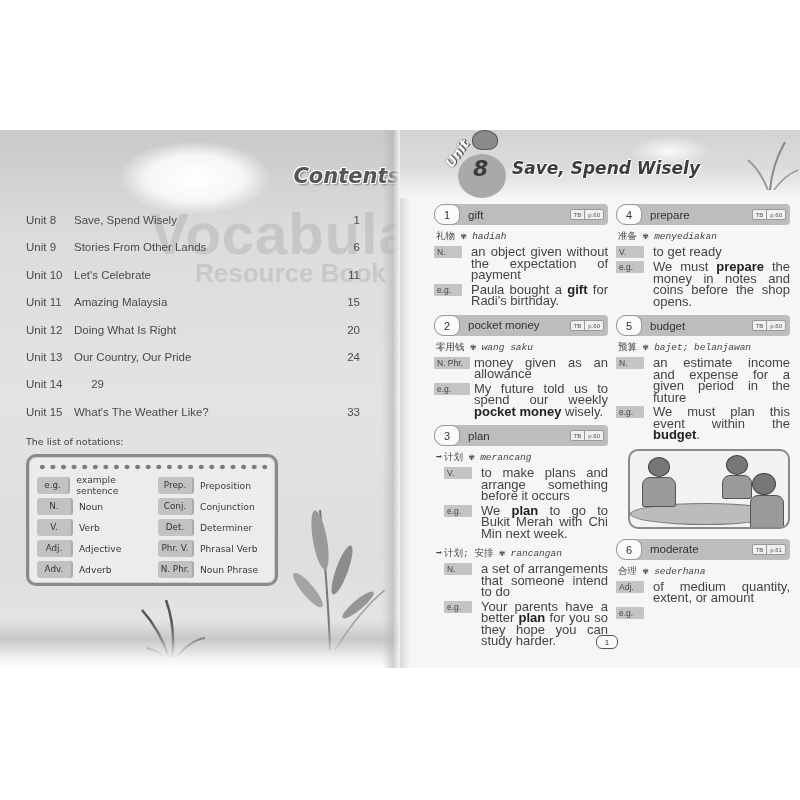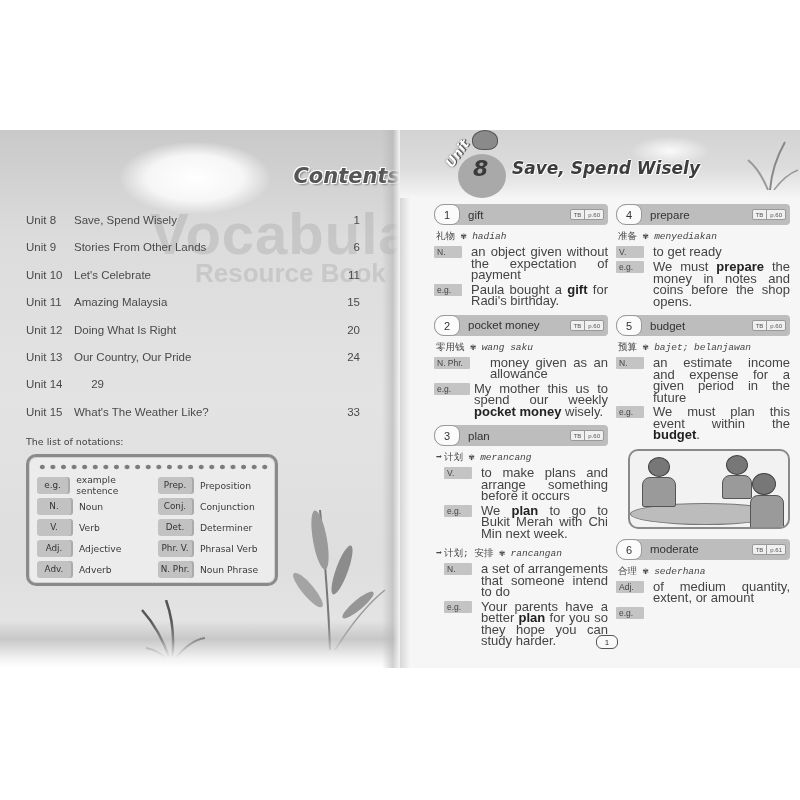--- a/index.html
+++ b/index.html
@@ -327,25 +327,25 @@
           <span class="entry-num">2</span>
           <span class="entry-word">pocket money</span>
           <span class="entry-ref">
               <span>TB</span>
               <span>p.60</span>
             </span>
         </div>
         <div class="trans"><span>零用钱</span> <span>✾</span> <i>wang saku</i></div>
         <div class="def-row">
             <span class="tag wide">N. Phr.</span>
-            <span class="def-text" style="margin-left:20px">money given as an allowance</span>
+            <span class="def-text" style="margin-left:4px">money given as an allowance</span>
           </div>
         <div class="def-row">
             <span class="tag wide">e.g.</span>
-            <span class="def-text" style="margin-left:4px"><span>My mother this us to spend our weekly </span><b>pocket money</b><span> wisely.</span></span>
+            <span class="def-text" style="margin-left:4px"><span>My future told us to spend our weekly </span><b>pocket money</b><span> wisely.</span></span>
           </div>
       </div>
 
       <div class="entry">
         <div class="entry-header">
           <span class="entry-num">3</span>
           <span class="entry-word">plan</span>
           <span class="entry-ref">
               <span>TB</span>
               <span>p.60</span>

